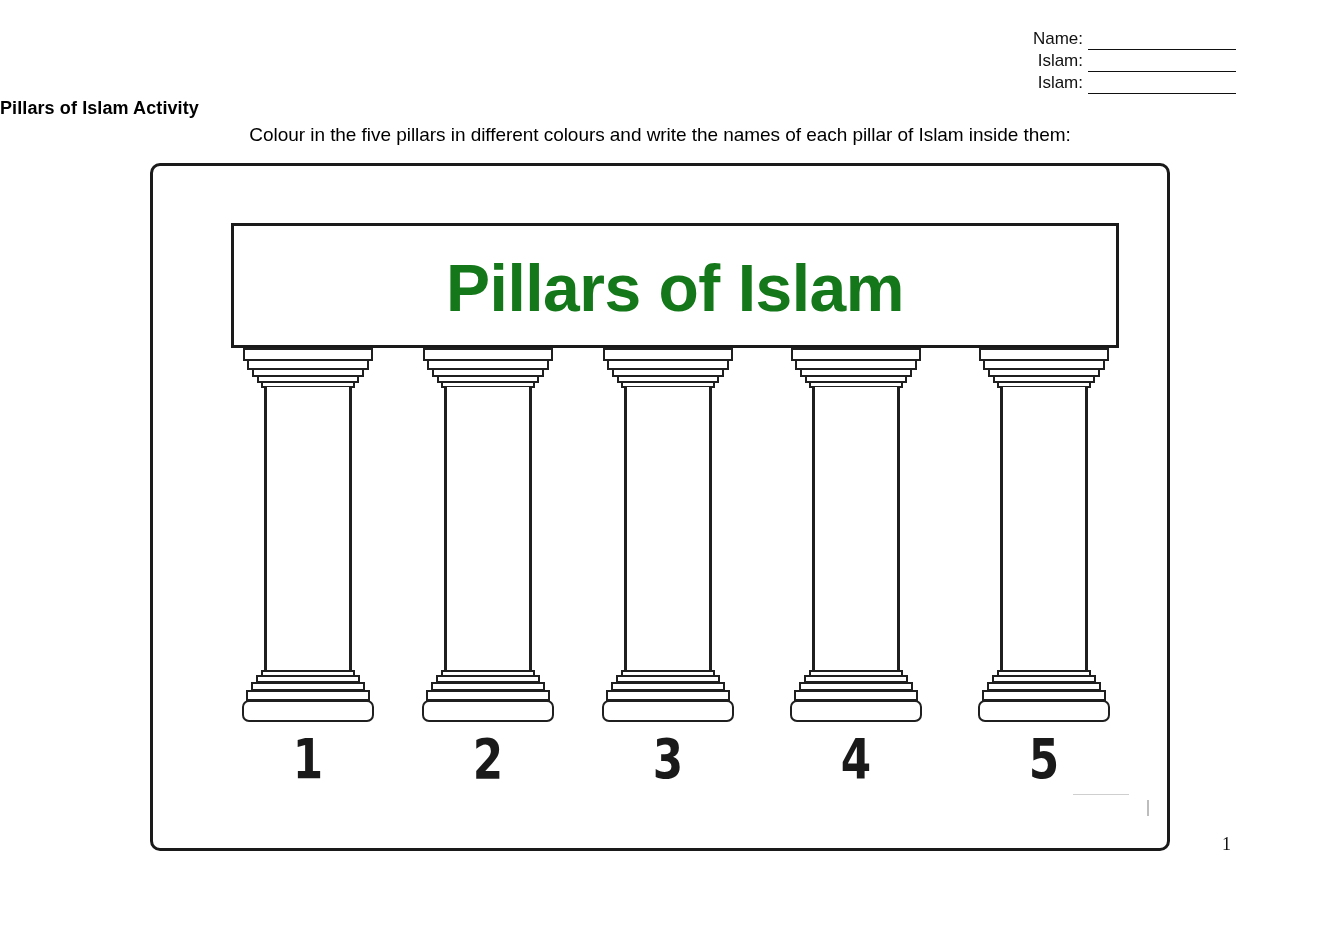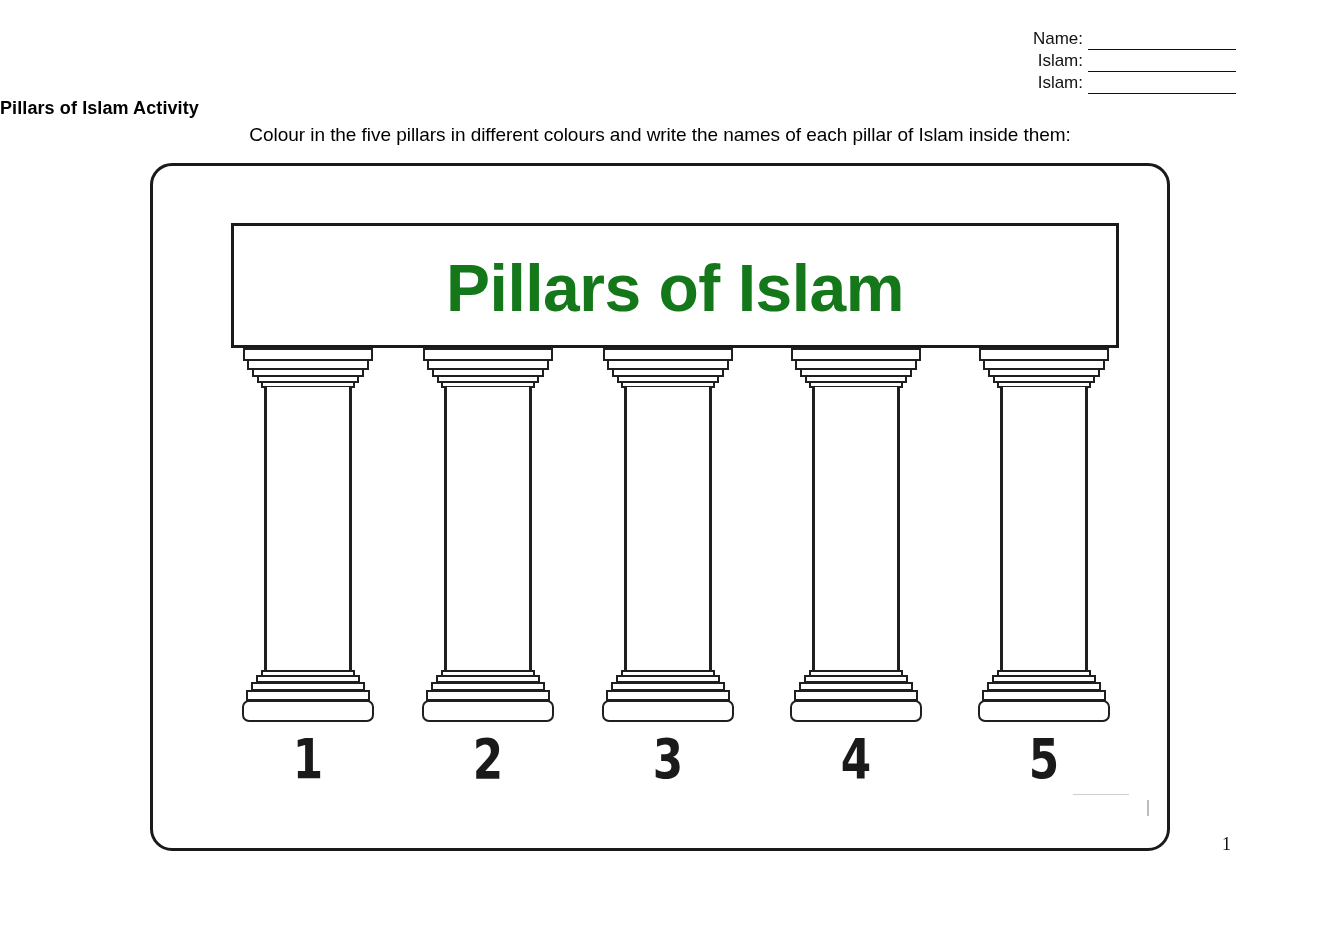--- a/index.html
+++ b/index.html
@@ -68,21 +68,21 @@
   }
 
   
   .frame {
     position: absolute;
     left: 150px;
     top: 163px;
     width: 1020px;
     height: 688px;
     border: 3px solid #1a1a1a;
-    border-radius: 22px;
+    border-radius: 10px;
     background: #ffffff;
     box-sizing: border-box;
   }
 
   .artifact-a {
     position: absolute;
     right: 38px;
     top: 628px;
     width: 56px;
     height: 1px;

